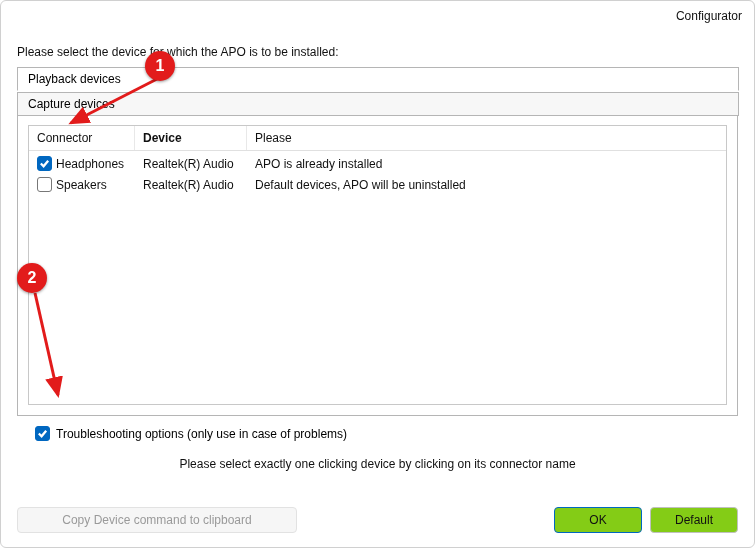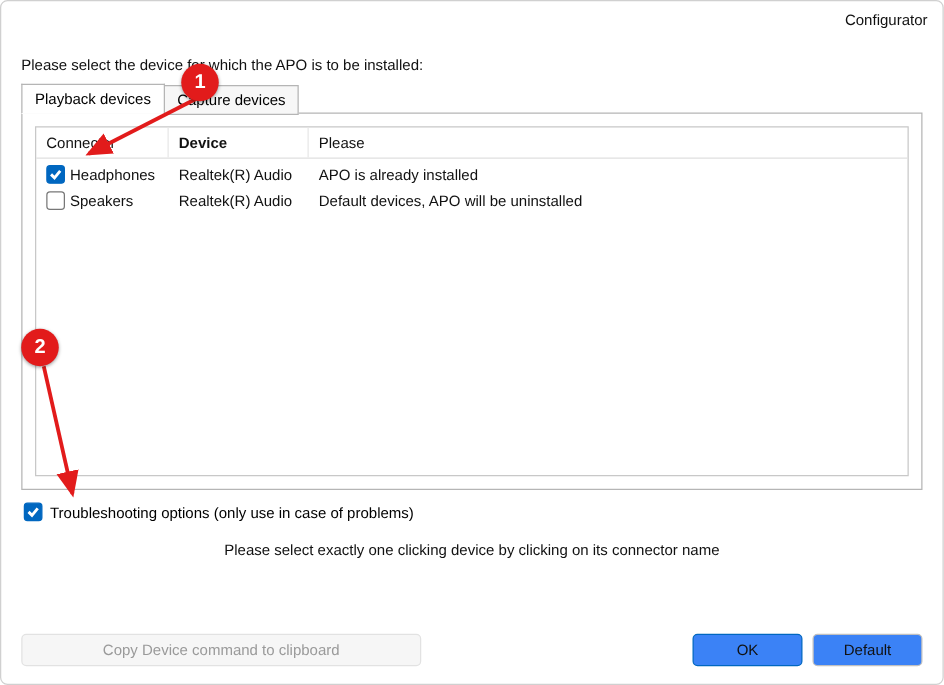--- a/index.html
+++ b/index.html
@@ -25,20 +25,21 @@
     }
     .instruction {
       margin: 14px 0 8px 0;
       font-size: 12px;
       color: #111;
     }
     .tabs {
       display: flex;
       position: relative;
       z-index: 2;
+      flex-direction: column;
     }
     .tab {
       border: 1px solid #b5b5b5;
       background: #fff;
       padding: 4px 10px;
       font-size: 12px;
       cursor: pointer;
       margin-right: -1px;
       position: relative;
     }
@@ -121,21 +122,21 @@
       height: 11px;
       stroke: #fff;
       stroke-width: 2.5;
       fill: none;
     }
     .troubleshoot-row {
       display: flex;
       align-items: center;
       gap: 6px;
       margin-top: 10px;
-      margin-left: 2px;
+      margin-left: 18px;
     }
     .hint {
       text-align: center;
       margin-top: 16px;
       font-size: 12px;
       color: #111;
     }
     .button-row {
       position: absolute;
       bottom: 14px;
@@ -143,29 +144,29 @@
       right: 16px;
       display: flex;
       align-items: center;
     }
     .btn {
       font-family: inherit;
       font-size: 12px;
       padding: 5px 18px;
       border: 1px solid #c0c0c0;
       border-radius: 4px;
-      background: #3b82f6;
+      background: #84cc16;
       cursor: pointer;
       min-width: 88px;
     }
     .btn-copy {
       color: #9a9a9a;
       background: #f6f6f6;
       border-color: #e2e2e2;
-      width: 320px;
+      width: 280px;
       text-align: center;
       cursor: default;
     }
     .spacer { flex: 1; }
     .btn-ok {
       border: 1.5px solid #0067c0;
       color: #111;
       margin-right: 8px;
     }
     .btn-cancel {

